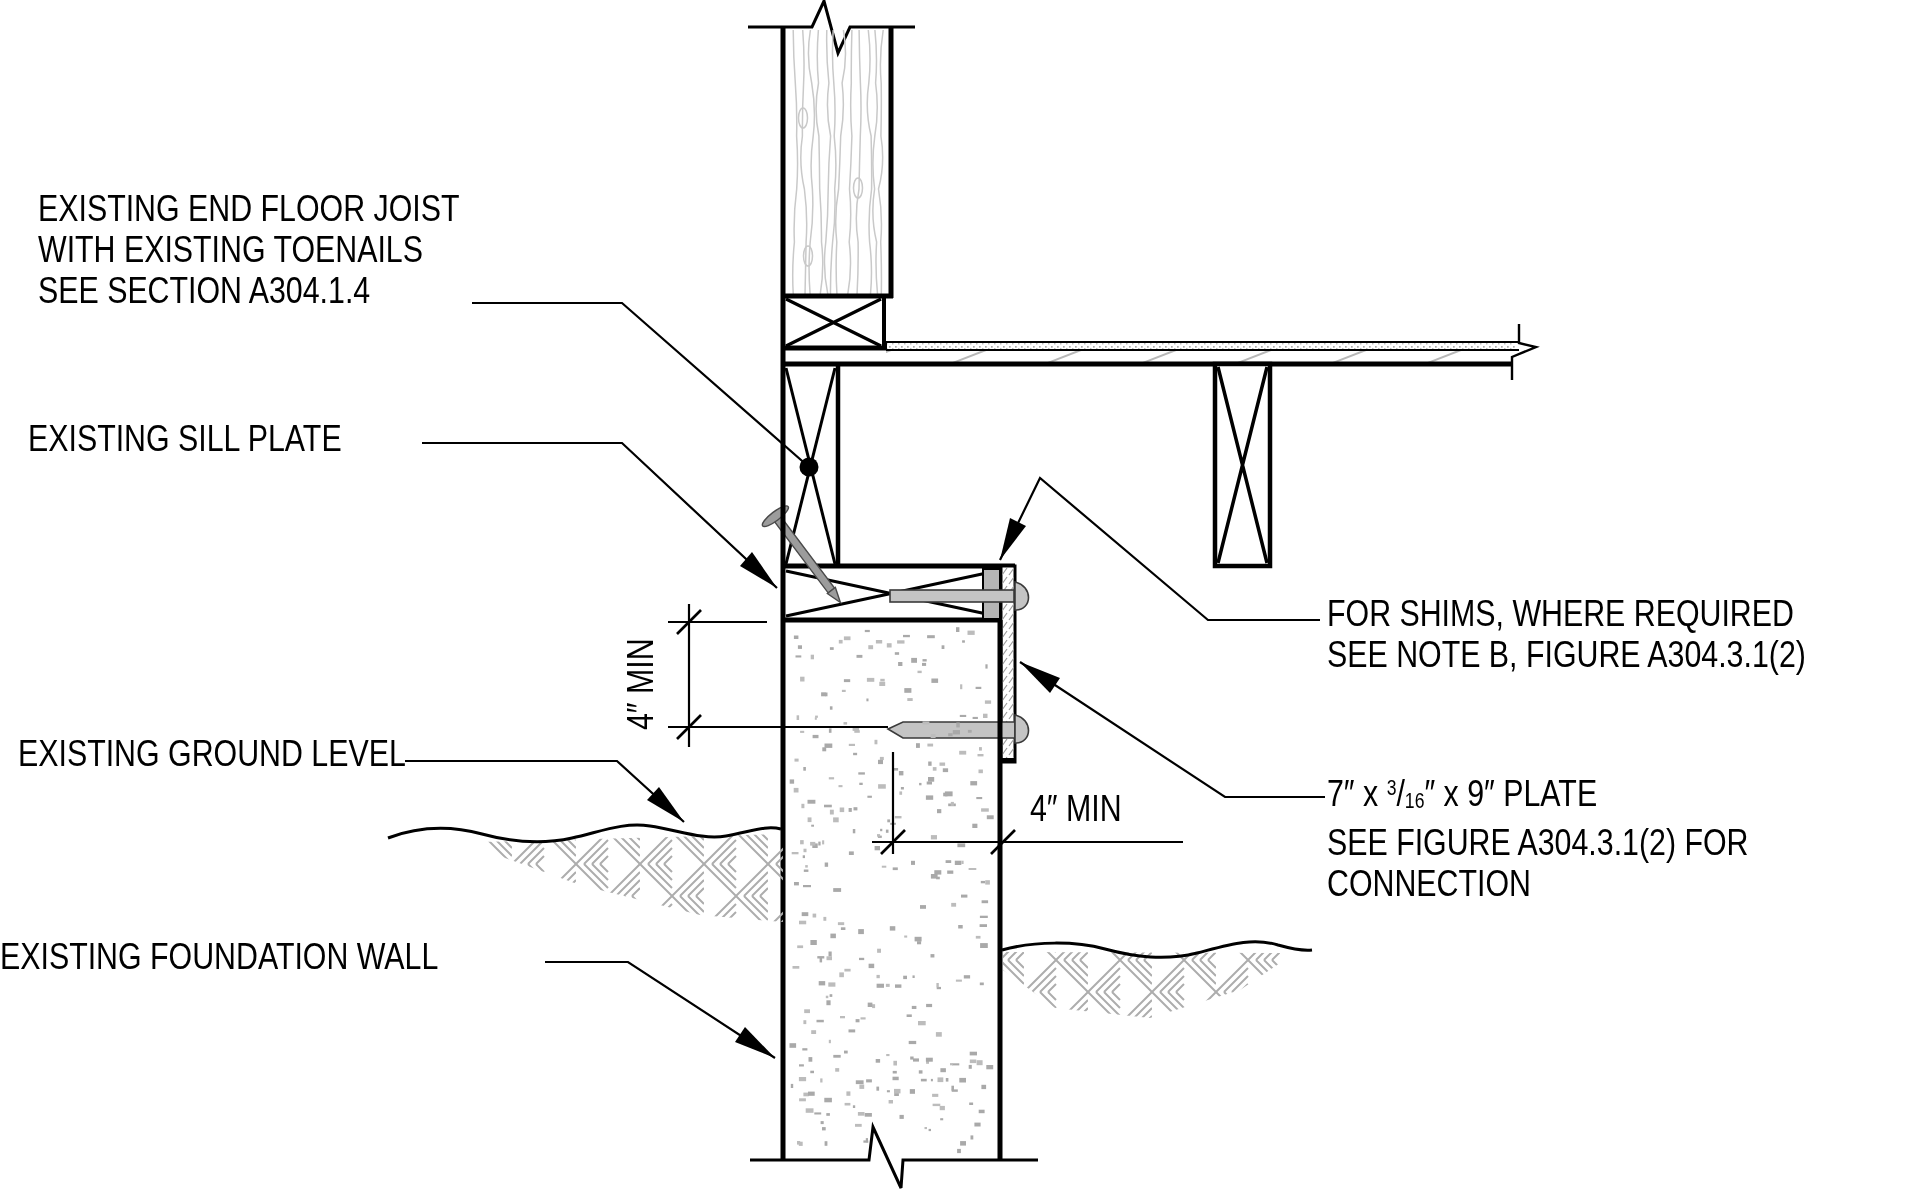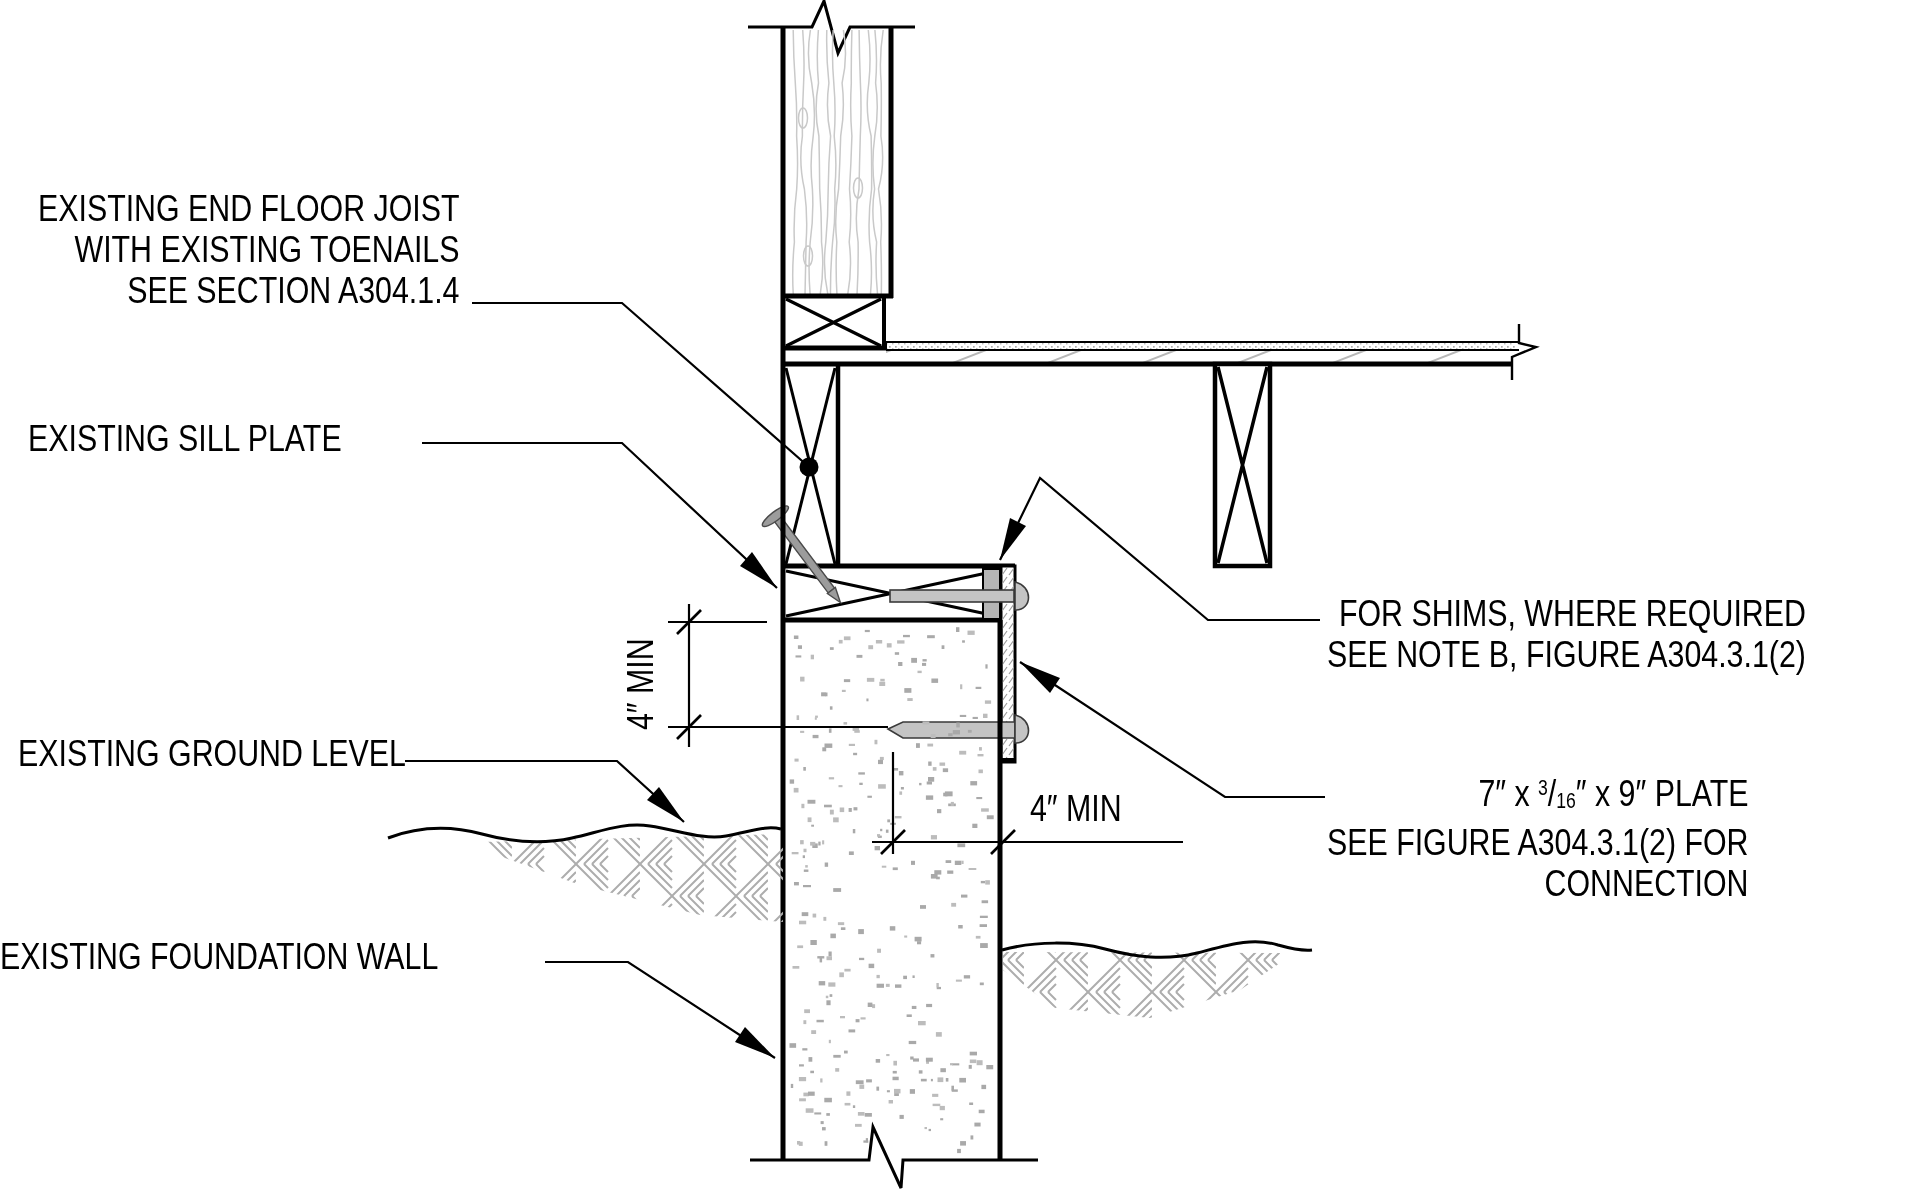--- a/index.html
+++ b/index.html
@@ -1,17 +1,17 @@
 <!DOCTYPE html>
 <html><head>
 <meta charset="utf-8">
 <style>
   html,body{margin:0;padding:0;background:#ffffff;}
   #stage{position:relative;width:1930px;height:1191px;background:#ffffff;overflow:hidden;
-         font-family:"Liberation Sans","DejaVu Sans",sans-serif;text-align:right;}
+         font-family:"Liberation Sans","DejaVu Sans",sans-serif;}
   #linework{position:absolute;left:0;top:0;}
   .lbl{position:absolute;color:#000;font-size:37px;line-height:41px;white-space:nowrap;
        transform:scaleX(0.82);transform-origin:0 0;letter-spacing:0px;}
   .lbl div{white-space:nowrap;}
   .dimtext{position:absolute;color:#000;font-size:37px;white-space:nowrap;
            transform:scaleX(0.82);transform-origin:0 0;}
   .vdim{position:absolute;color:#000;font-size:37px;white-space:nowrap;
         transform:rotate(-90deg) scaleX(0.82);transform-origin:0 0;}
   sup.fr{font-size:0.58em;vertical-align:0.5em;}
   sub.fr{font-size:0.58em;vertical-align:-0.12em;}

